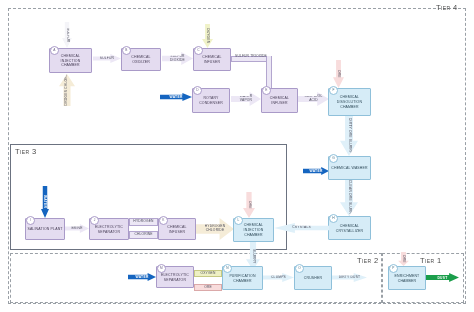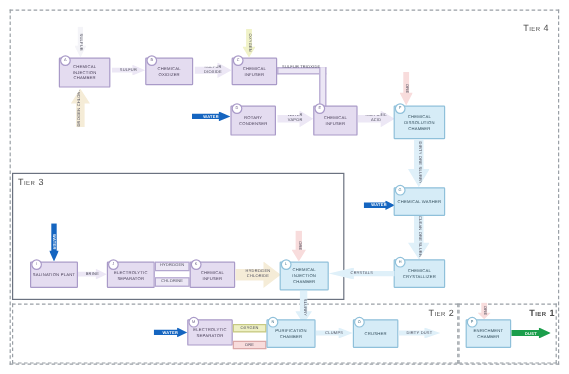--- a/index.html
+++ b/index.html
@@ -100,30 +100,30 @@
 
   
   .elbow{position:absolute;border:1px solid #b3a6cf;background:#ece7f5;box-sizing:border-box;}
 </style>
 </head>
 <body>
 
 <div id="stage">
 
   <div class="tier dashed" style="left:8px;top:8px;width:458px;height:296px;"></div>
-  <div class="tier-label" style="left:436px;top:19px;">Tier 4</div>
+  <div class="tier-label" style="left:436px;top:3px;">Tier 4</div>
 
   <div class="tier solid" style="left:10px;top:144px;width:277px;height:106px;border-right-color:#6b7280;"></div>
   <div class="tier-label" style="left:15px;top:147px;">Tier 3</div>
 
   <div class="tier dashed" style="left:10px;top:253px;width:372px;height:50px;"></div>
   <div class="tier-label" style="left:357px;top:256px;">Tier 2</div>
 
   <div class="tier dashed" style="left:382px;top:253px;width:82px;height:50px;"></div>
-  <div class="tier-label" style="left:441px;top:256px;font-weight:bold;">Tier 1</div>
+  <div class="tier-label" style="left:420px;top:256px;">Tier 1</div>
 
   <div class="blockarrow ba-down clipped fill-white" style="left:62px;top:22px;width:10px;height:26px;">
     <span class="vtext-dn">Sulfur</span>
   </div>
 
   <div class="node purple" style="left:49px;top:48px;width:43px;height:25px;">
     <span class="badge">a</span>
     <span class="nlabel">Chemical Injection Chamber</span>
   </div>
 

